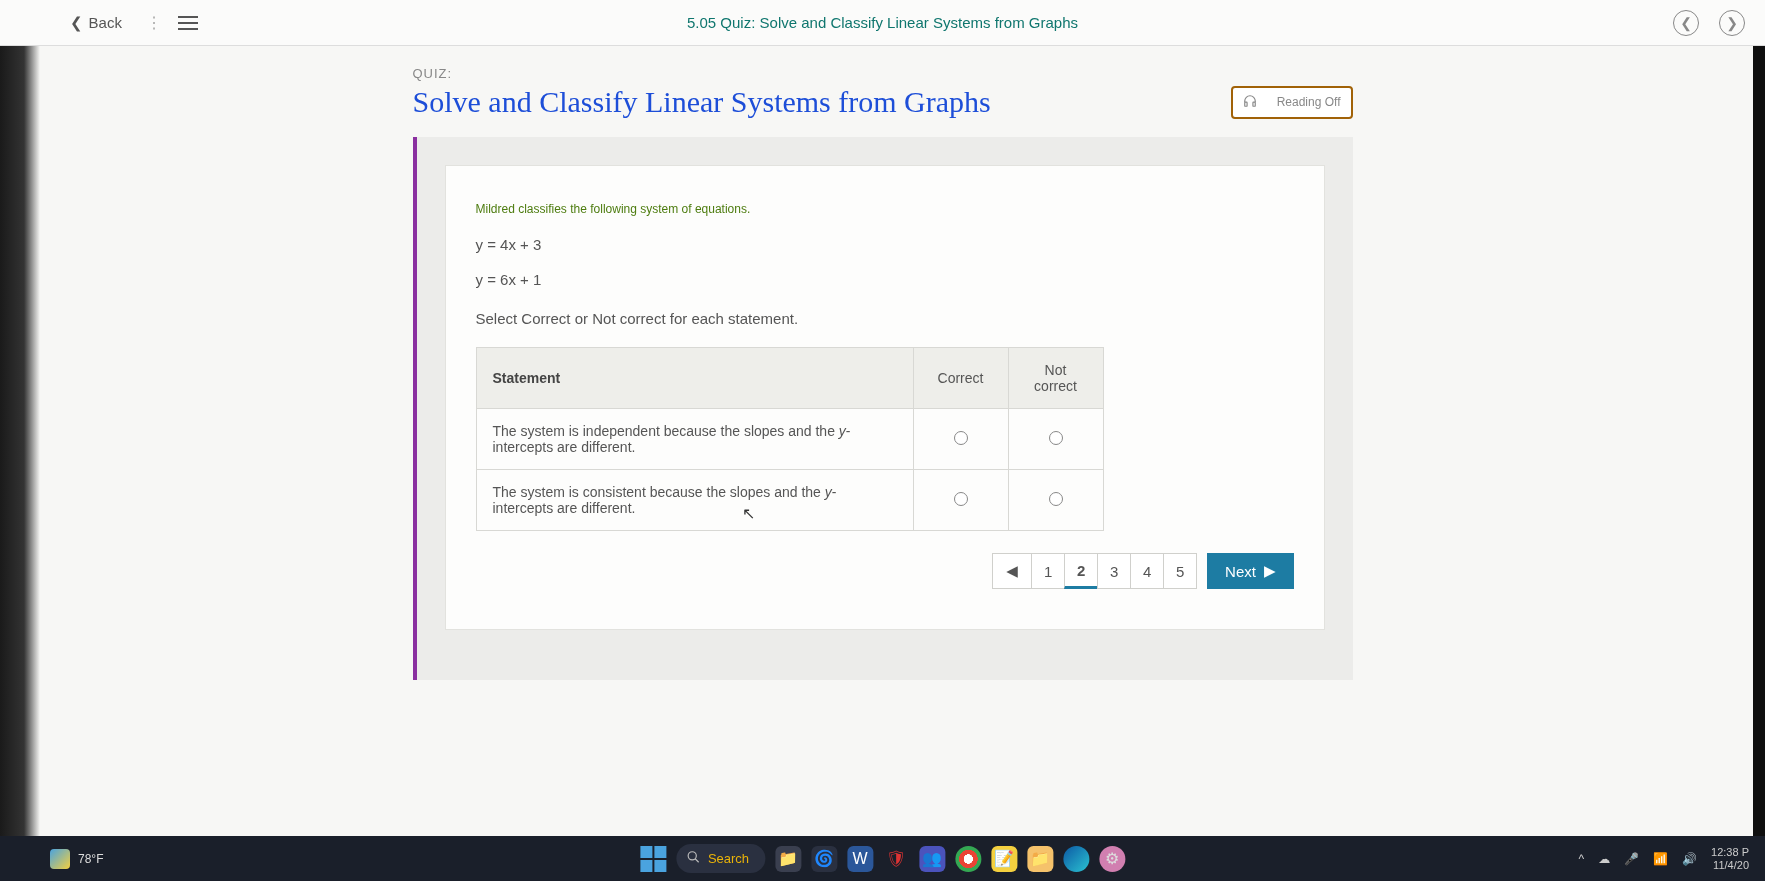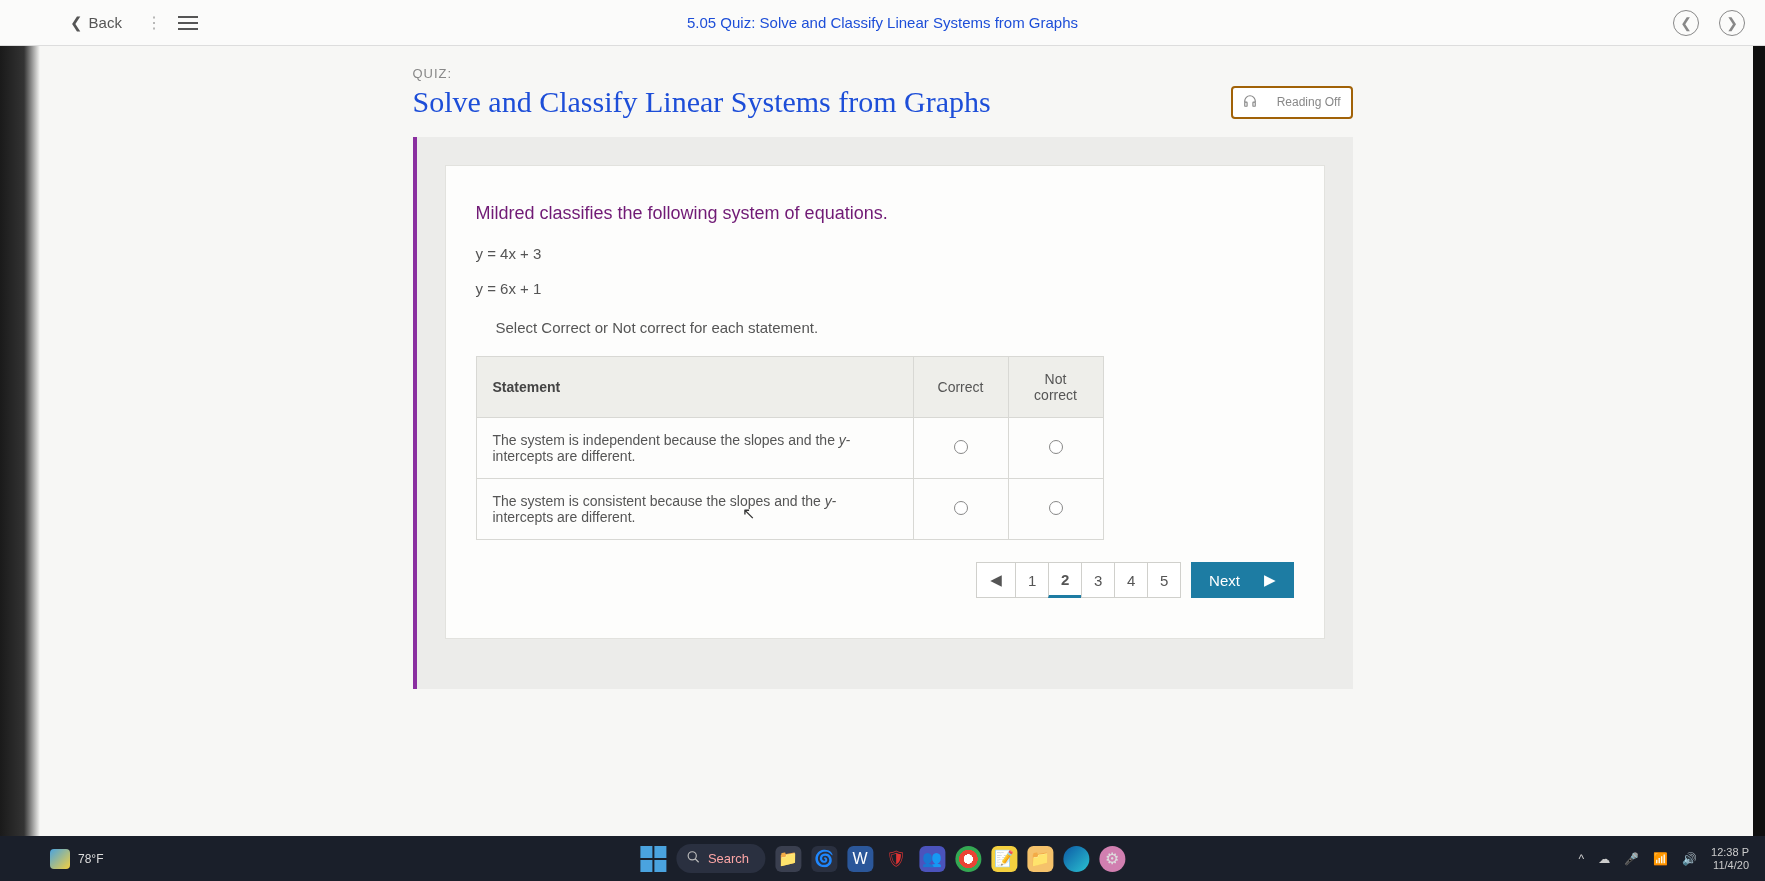--- a/index.html
+++ b/index.html
@@ -42,21 +42,21 @@
   }
   .ham {
     margin-left: 14px;
     cursor: pointer;
     width: 24px; height: 24px;
     display:flex; flex-direction:column; justify-content:center; gap:4px;
   }
   .ham span { display:block; height:2px; background:#555; width:20px;}
   .page-title-center {
     position:absolute; left:50%; transform:translateX(-50%);
-    color:#1d4ed8; font-size:15px;
+    color:#0f766e; font-size:15px;
   }
   .top-right-icons {
     margin-left:auto; margin-right:20px; display:flex; gap:20px; align-items:center;
   }
   .circ-icon { width:26px;height:26px;border:1.5px solid #888;border-radius:50%;display:flex;align-items:center;justify-content:center;color:#888;font-size:14px;cursor:pointer;}
   
   .content-wrap {
     position:relative;
     margin: 20px auto 0;
     width: 940px;
@@ -74,23 +74,23 @@
     margin-top: 18px;
     background:#ececea;
     border-left:4px solid #8a2fa0;
     padding: 28px 28px 50px 28px;
   }
   .question-card {
     background:#fdfdfc;
     border:1px solid #e2e2de;
     padding: 34px 30px 40px 30px;
   }
-  .qtext { color:#701a75; font-size:18px; line-height:1.5;}
+  .qtext { color:#4d7c0f; font-size:12px; line-height:1.5;}
   .qeq { color:#555; font-size:15px; margin-top:18px; font-style:normal;}
-  .qinstr { color:#555; font-size:15px; margin-top:22px;margin-left:20px;}
+  .qinstr { color:#555; font-size:15px; margin-top:22px;}
   
   table.stmt {
     margin-top:20px; border-collapse:collapse; width:628px;
     border:1px solid #d8d8d4;
   }
   table.stmt th, table.stmt td {
     border:1px solid #d8d8d4; padding:14px 16px; font-size:14px; color:#555; text-align:left;
   }
   table.stmt thead th { background:#eeeeea; font-weight:normal;}
   table.stmt thead th:first-child { font-weight:bold; color:#444;}
@@ -106,36 +106,36 @@
   }
   .pg-btn {
     border:1px solid #d0d0cc; background:#fff; color:#555; font-size:15px;
     min-width:34px; height:36px; display:flex;align-items:center;justify-content:center; cursor:pointer;
     margin-left:-1px;
   }
   .pg-btn.arrow { width:40px;}
   .pg-btn.active { border-bottom:3px solid #1d7ca3; font-weight:bold;}
   .pg-next {
     background:#1d7ca3; color:#fff; border:none; height:36px; padding:0 18px;
-    display:flex;align-items:center;gap:24px;font-size:15px;cursor:pointer; margin-left:10px;
+    display:flex;align-items:center;gap:8px;font-size:15px;cursor:pointer; margin-left:10px;
   }
   
   
   .taskbar {
     position:absolute; left:0; right:0; bottom:0; height:45px;
     background:#1a1f2a; display:flex; align-items:center; z-index:3;
     color:#ddd; font-size:12px;
   }
   .tb-left { margin-left:50px; display:flex; align-items:center; gap:8px;}
   .tb-weather-ic { width:20px;height:20px;background:linear-gradient(135deg,#4aa3df,#f4d03f);border-radius:4px;}
   .tb-center { position:absolute; left:50%; transform:translateX(-50%); display:flex; align-items:center; gap:10px;}
   .tb-start { width:26px;height:26px;display:grid;grid-template-columns:1fr 1fr;grid-template-rows:1fr 1fr;gap:2px;cursor:pointer;}
   .tb-start span{background:#4aa3df;}
   .tb-start span:nth-child(1){background:#4aa3df;} .tb-start span:nth-child(2){background:#4aa3df;}
-  .tb-search { background:#2a3040;border-radius:18px;padding:6px 16px 6px 10px;display:flex;align-items:center;gap:8px;color:#fca5a5;font-size:13px;}
+  .tb-search { background:#2a3040;border-radius:18px;padding:6px 16px 6px 10px;display:flex;align-items:center;gap:8px;color:#eab308;font-size:13px;}
   .tb-ic { width:26px;height:26px;border-radius:6px;display:flex;align-items:center;justify-content:center;cursor:pointer;font-size:16px;}
   .tb-right { margin-left:auto; margin-right:16px; display:flex; align-items:center; gap:14px; color:#ccc;}
   .tb-time { text-align:right; line-height:1.1; font-size:11px;}
   
   .cursor-ptr {
     position:absolute; left:742px; top:504px; font-size:16px; color:#333; z-index:3;
   }
 </style>
 </head>
 <body>

